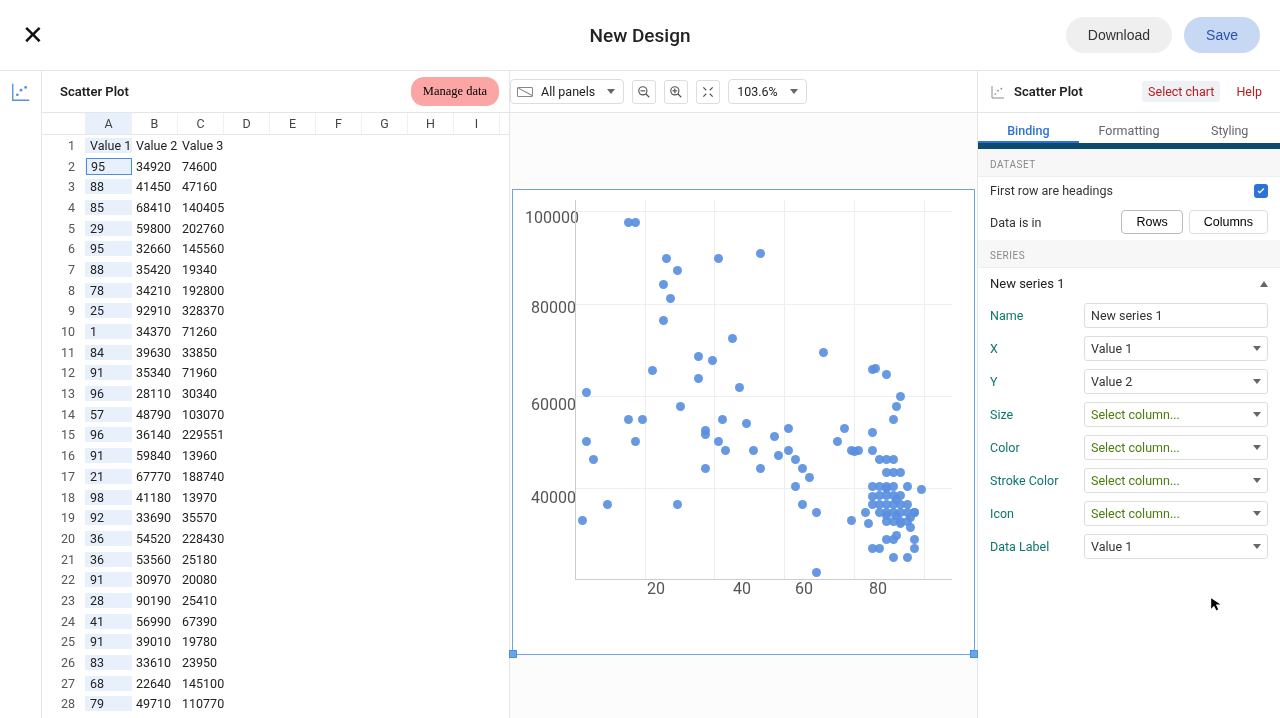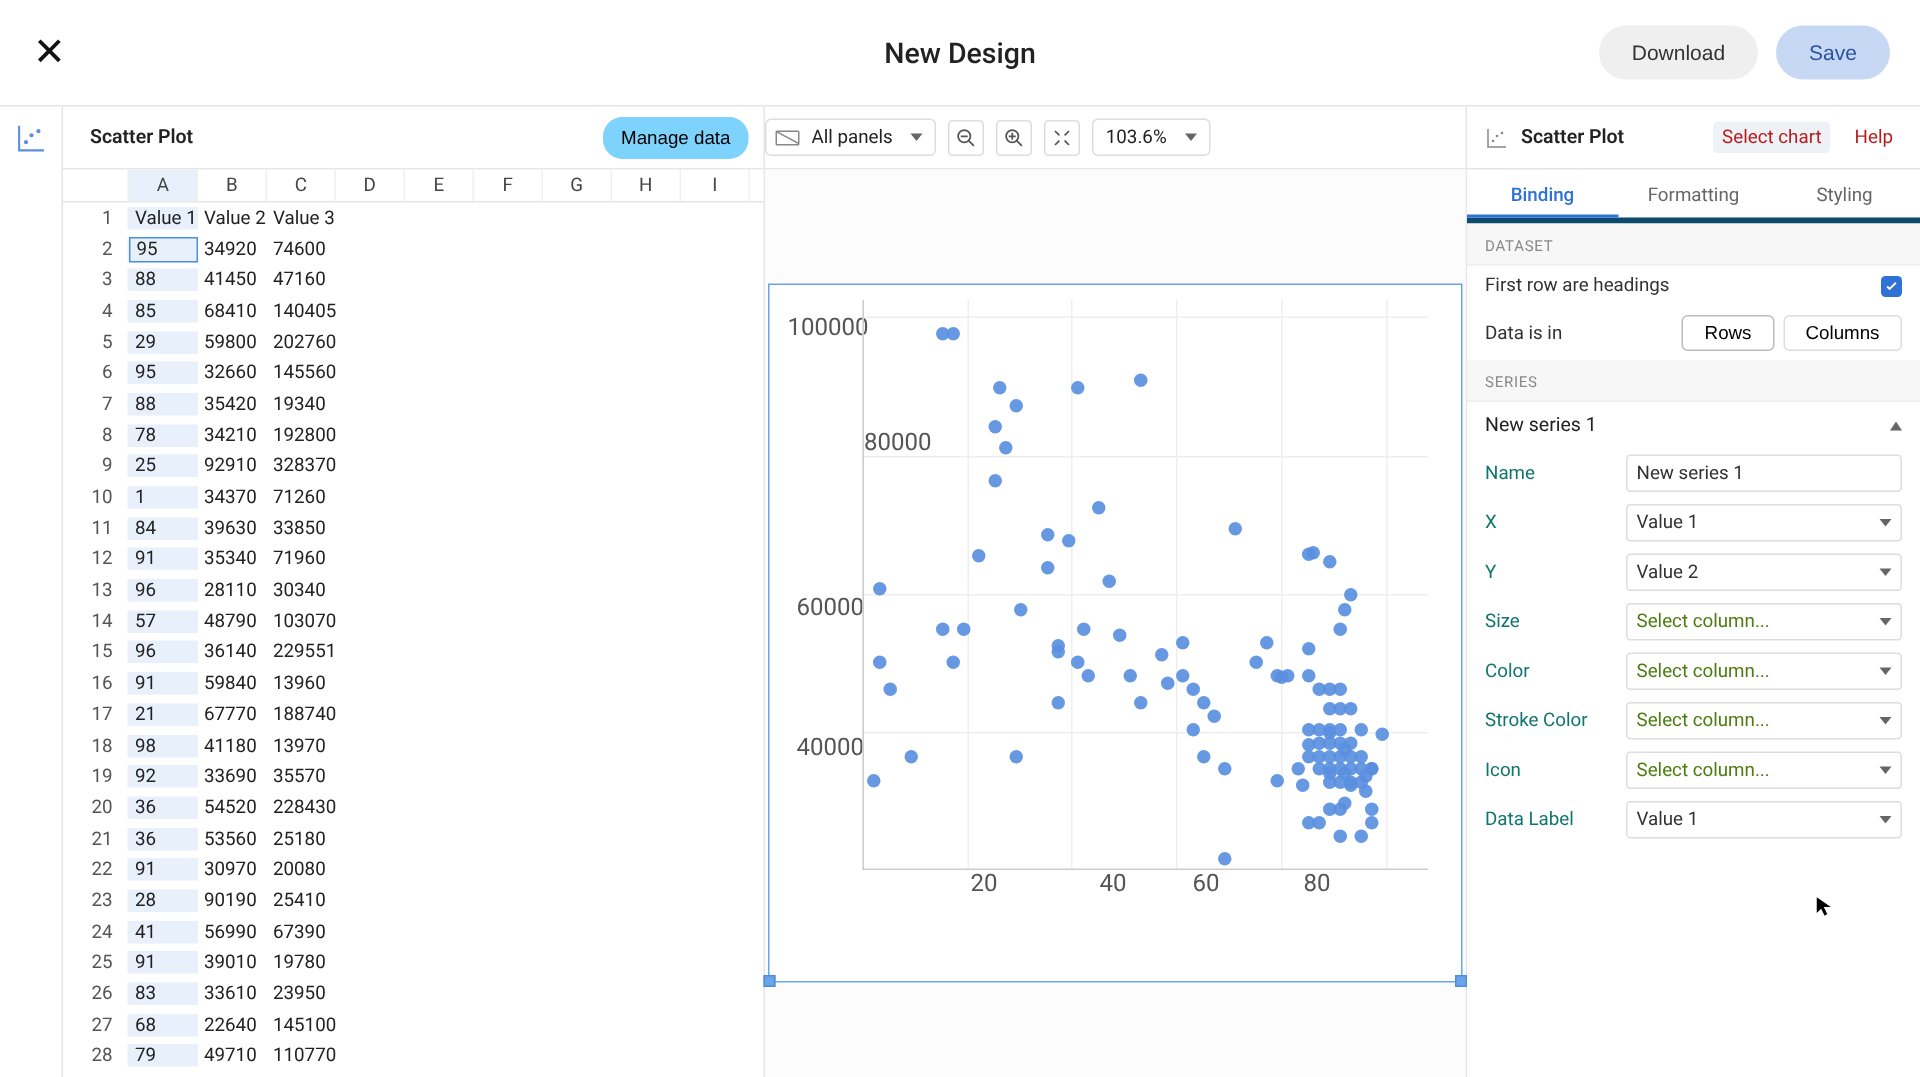--- a/index.html
+++ b/index.html
@@ -83,26 +83,27 @@
   .data-panel-header {
     height: 42px;
     display: flex;
     align-items: center;
     padding: 0 10px 0 18px;
     border-bottom: 1px solid #e5e5e5;
   }
   .panel-title { font-weight: 600; font-size: 13px; }
   .manage-btn {
     margin-left: auto;
-    background: #7dd3fc;
+    background: #fca5a5;
     border: none;
     border-radius: 13px;
     padding: 7px 12px;
     font-size: 12.5px;
     cursor: pointer;
+    font-family: Liberation Serif, serif;
   }
   .spreadsheet {
     flex: 1;
     overflow: hidden;
     font-size: 12.5px;
   }
   .col-headers {
     display: flex;
     height: 22px;
     border-bottom: 1px solid #e6e6e6;
@@ -199,21 +200,21 @@
     height: 42px;
     display: flex; align-items: center;
     padding: 0 12px;
     border-bottom: 1px solid #e5e5e5;
   }
   .chart-type-label { font-weight: 600; font-size: 13px; margin-left: 8px; }
   .link-btn { font-size: 12.5px; color: #b91c1c; cursor: pointer; margin-left: 10px; padding: 3px 6px; border-radius: 3px; }
   .link-btn.sel { background:#eef2f7; }
   .right-tabs {
     display: flex;
-    border-bottom: 4px solid #0c4a6e;
+    border-bottom: 6px solid #0c4a6e;
     height: 36px;
   }
   .right-tab {
     flex: 1;
     text-align: center;
     line-height: 35px;
     font-size: 12.5px;
     color: #666;
     cursor: pointer;
   }
@@ -495,21 +496,21 @@
         </div>
       <div class="zoom-box">
         <span>103.6%</span>
         <span class="caret-down"></span>
       </div>
     </div>
     <div class="chart-area">
       <div class="chart-box" id="chart-box">
 
         <div class="axis-label" style="left:12px; top:18px;">100000</div>
-        <div class="axis-label" style="left:18px; top:95px;margin-left:45px;">80000</div>
+        <div class="axis-label" style="left:18px; top:108px;">80000</div>
         <div class="axis-label" style="left:18px; top:205px;">60000</div>
         <div class="axis-label" style="left:18px; top:298px;">40000</div>
 
         <div class="axis-label" style="bottom:56px; left:134px;">20</div>
         <div class="axis-label" style="bottom:56px; left:220px;">40</div>
         <div class="axis-label" style="bottom:56px; left:282px;">60</div>
         <div class="axis-label" style="bottom:56px; left:356px;">80</div>
 
         <div id="plot" style="position:absolute; left:62px; top:10px; right:22px; bottom:74px;">
 

